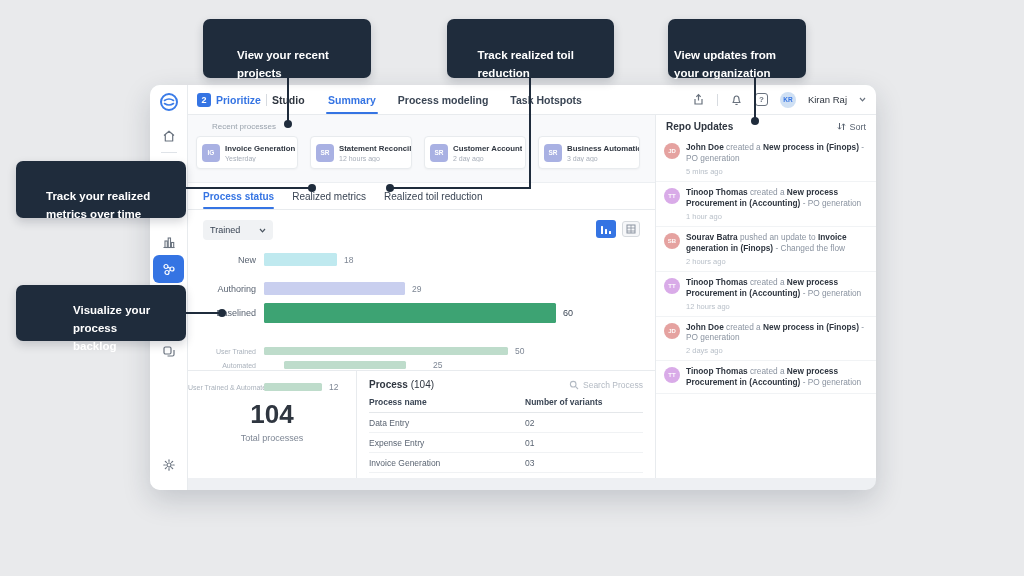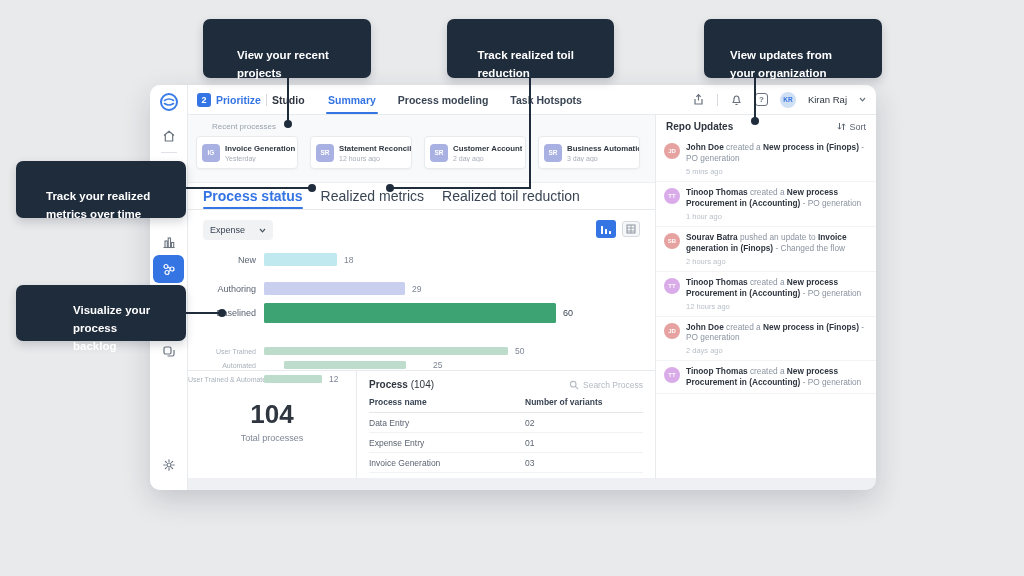--- a/index.html
+++ b/index.html
@@ -8,21 +8,21 @@
   .stage { position:relative; width:1024px; height:576px; background:#e9eaec; overflow:hidden; }
 
   
   .callout { position:absolute; background:#1f2c3c; border-radius:7px; color:#fff;
              display:flex; align-items:center; justify-content:center;
              font-size:11.5px; font-weight:700; line-height:1.55; z-index:60;
              box-shadow:0 4px 10px rgba(20,30,45,.18); }
   .callout .inner { text-align:left;margin-top:32px; }
   .co1 { left:203px; top:19px; width:168px; height:59px; } .co1 .inner{width:100px;}
   .co2 { left:447px; top:19px; width:167px; height:59px; } .co2 .inner{width:106px;}
-  .co3 { left:704px; top:19px; width:178px; height:59px; } .co3 .inner{width:126px;}
+  .co3 { left:668px; top:19px; width:138px; height:59px; } .co3 .inner{width:126px;}
   .co4 { left:16px;  top:161px; width:170px; height:57px; } .co4 .inner{width:110px;}
   .co5 { left:16px;  top:285px; width:170px; height:56px;padding-left:32px; } .co5 .inner{width:88px;}
   .cline { position:absolute; background:#1f2c3c; z-index:50; }
   .cdot { position:absolute; width:8px; height:8px; border-radius:50%; background:#1f2c3c; z-index:55; }
 
   
   .window { position:absolute; left:150px; top:85px; width:726px; height:405px;
             background:#eef0f3; border-radius:10px; overflow:hidden; z-index:10;
             box-shadow:0 10px 28px rgba(30,40,55,.18); }
   .sidebar { position:absolute; left:0; top:0; bottom:0; width:38px; background:#fff;
@@ -77,21 +77,21 @@
   .pcard { width:102px; height:33px; background:#fff; border:1px solid #e8ebee; border-radius:4px;
            display:flex; align-items:center; padding-left:5px; box-shadow:0 1px 2px rgba(0,0,0,.04); cursor:pointer; }
   .pcard .ic { width:18px; height:18px; border-radius:4px; background:#a9b1e3; color:#fff;
                font-size:6.5px; font-weight:700; display:flex; align-items:center; justify-content:center; flex-shrink:0; }
   .pcard .nm { font-size:7.8px; font-weight:700; color:#2f3640; white-space:nowrap; }
   .pcard .tm { font-size:7px; color:#a6adb8; margin-top:2px; }
   .pcard .tx { margin-left:5px; overflow:hidden; }
 
   .ctabs { position:absolute; top:68px; left:0; right:0; height:27px; border-bottom:1px solid #e8ebee;
            display:flex; gap:18px; padding-left:15px; }
-  .ctab { position:relative; display:flex; align-items:center; font-size:14px; color:#3a4554; cursor:pointer; }
+  .ctab { position:relative; display:flex; align-items:center; font-size:10px; color:#3a4554; cursor:pointer; }
   .ctab.active { color:#3574e3; font-weight:700; }
   .ctab.active::after { content:""; position:absolute; left:0; right:0; bottom:0; height:2px;
                         background:#3574e3; border-radius:2px; }
 
   .filterbar { position:absolute; top:105px; left:15px; }
   .dropdown { width:70px; height:20px; background:#f0f2f4; border-radius:4px; display:flex;
               align-items:center; justify-content:space-between; padding:0 7px; cursor:pointer; }
   .dropdown span { font-size:9px; color:#3a4554; }
   .viewtoggles { position:absolute; top:105px; right:15px; display:flex; gap:6px; align-items:center; }
   .vt-blue { width:20px; height:18px; background:#3574e3; border-radius:3px; display:flex;
@@ -276,21 +276,21 @@
       </div>
 
       <div class="ctabs" id="content-tabs">
           <div class="ctab active">Process status</div>
           <div class="ctab">Realized metrics</div>
           <div class="ctab">Realized toil reduction</div>
         </div>
 
       <div class="filterbar">
         <div class="dropdown">
-          <span>Expense</span>
+          <span>Trained</span>
           <svg width="7" height="5" viewBox="0 0 7 5">
               <path d="M1 1 L3.5 3.8 L6 1" fill="none" stroke="#4a5560" stroke-width="1.2"></path>
             </svg>
         </div>
       </div>
       <div class="viewtoggles">
         <div class="vt-blue">
           <i style="height:8px"></i>
             <i style="height:5px"></i>
             <i style="height:3px"></i>
@@ -317,21 +317,21 @@
           <div class="crow emph" style="margin-bottom: 4px;">
             <span class="lbl">Baselined</span>
             <div class="bar" style="width: 292px; height: 20px; background: rgb(61, 163, 115);"></div>
             <span class="val">60</span>
           </div>
           <div class="crow small" style="margin-bottom: 4px; margin-top: 23px;">
             <span class="lbl">User Trained</span>
             <div class="bar" style="width: 244px; height: 8px; background: rgb(190, 220, 203);"></div>
             <span class="val">50</span>
           </div>
-          <div class="crow small" style="margin-bottom: 4px; gap: 20px;">
+          <div class="crow small" style="margin-bottom: 12px; gap: 20px;">
             <span class="lbl">Automated</span>
             <div class="bar" style="width: 122px; height: 8px; background: rgb(190, 220, 203);"></div>
             <span class="val">25</span>
           </div>
           <div class="crow small" style="margin-bottom: 0px;">
             <span class="lbl">User Trained &amp; Automated</span>
             <div class="bar" style="width: 58px; height: 8px; background: rgb(190, 220, 203);"></div>
             <span class="val">12</span>
           </div>
         </div>

